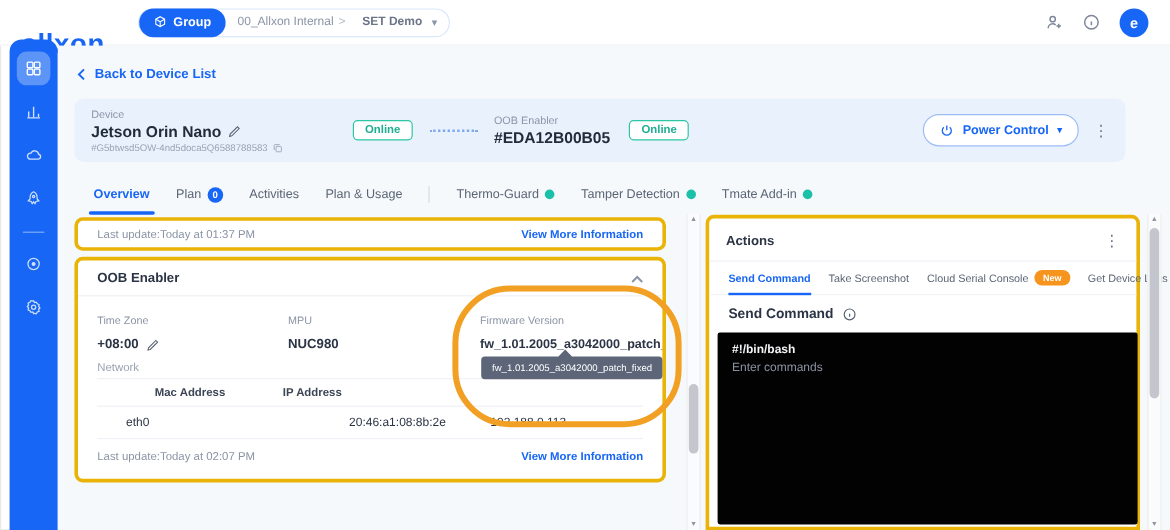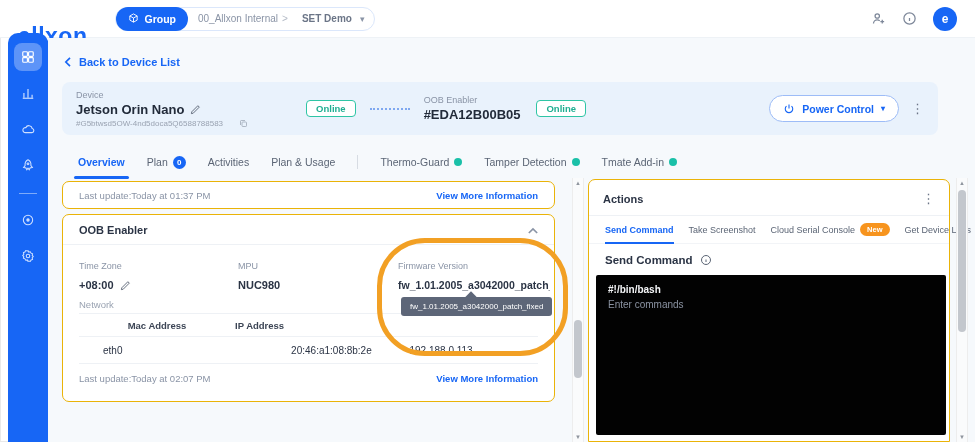--- a/index.html
+++ b/index.html
@@ -39,21 +39,21 @@
 
   .back-link { position:absolute; left:64px; top:56px; color:#1766F5; font-size:11px; font-weight:700;
                display:flex; align-items:center; gap:8px; cursor:pointer; }
 
   
   .device-bar { position:absolute; left:62px; top:82px; width:876px; height:53px; background:#e9f2fc;
                 border-radius:8px; display:flex; align-items:center; padding:0 14px; }
   .dev-block { display:flex; flex-direction:column; justify-content:center; }
   .mini-label { font-size:9px; color:#8a94a6; margin-bottom:2px; }
   .dev-name { font-size:13px; font-weight:800; color:#222b3a; display:flex; align-items:center; gap:6px; }
-  .dev-serial { font-size:8px; color:#9aa3b2; margin-top:2px; display:flex; align-items:center; gap:16px; }
+  .dev-serial { font-size:8px; color:#9aa3b2; margin-top:2px; display:flex; align-items:center; gap:4px; }
   .badge-online { border:1px solid #2ec5a5; color:#1fae92; background:#fff; font-size:9.5px; font-weight:700;
                   border-radius:4px; padding:2px 9px; }
   .dots { width:40px; border-top:2px dotted #7fa8f0; margin:0 14px; }
   .oob-id { font-size:13px; font-weight:800; color:#222b3a; }
   .power-btn { margin-left:auto; display:flex; align-items:center; gap:7px; height:27px; padding:0 13px;
                border:1px solid #9dbcf7; border-radius:14px; background:#fff; color:#1766F5;
                font-size:10.5px; font-weight:700; cursor:pointer; }
   .kebab { color:#6b7587; font-size:13px; margin-left:12px; cursor:pointer; }
 
   
@@ -62,21 +62,21 @@
          height:30px; cursor:pointer; white-space:nowrap; }
   .tab.active { color:#1766F5; font-weight:700; }
   .tab.active::after { content:""; position:absolute; left:-4px; right:-4px; bottom:-2px; height:3px;
                        background:#1766F5; border-radius:2px; }
   .tab-badge { width:13px; height:13px; border-radius:50%; background:#1766F5; color:#fff; font-size:8px;
                display:flex; align-items:center; justify-content:center; font-weight:700; }
   .dot-green { width:8px; height:8px; border-radius:50%; background:#1ac0a8; }
   .tab-div { width:1px; height:14px; background:#d7dce3; }
 
   
-  .card { background:#fff; border:1px solid #eab308; border-radius:7px; }
+  .card { background:#fff; border:3px solid #eab308; border-radius:7px; }
   .summary-card { position:absolute; left:62px; top:181px; width:493px; height:28px;
                   display:flex; align-items:center; justify-content:space-between; padding:0 16px; }
   .muted { font-size:9.5px; color:#8a94a6; }
   .link { font-size:9.5px; color:#1766F5; font-weight:700; cursor:pointer; }
 
   .oob-card { position:absolute; left:62px; top:214px; width:493px; height:188px; }
   .card-head { display:flex; align-items:center; justify-content:space-between; padding:9px 16px 8px;
                border-bottom:1px solid #eef1f5; }
   .card-title { font-size:11px; font-weight:800; color:#2b3445; }
   .chev { color:#8a94a6; }

